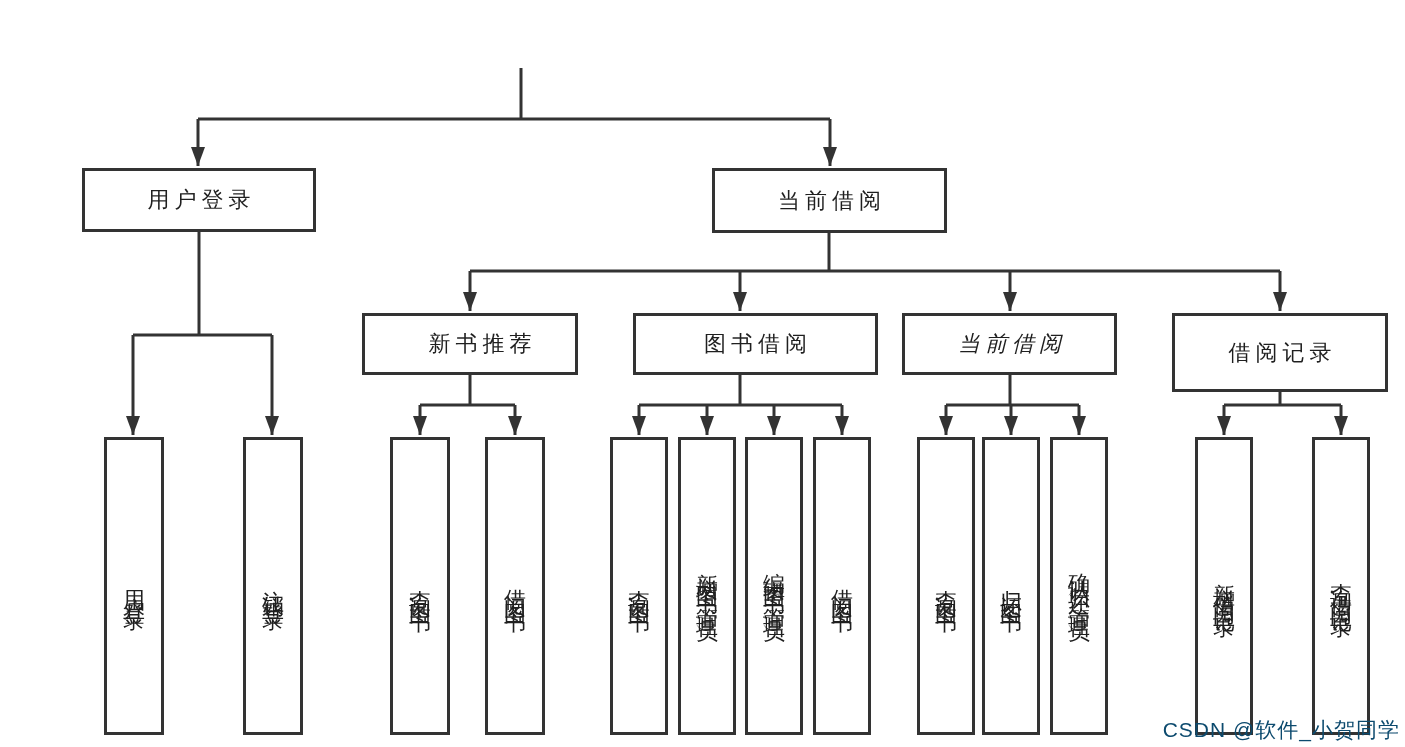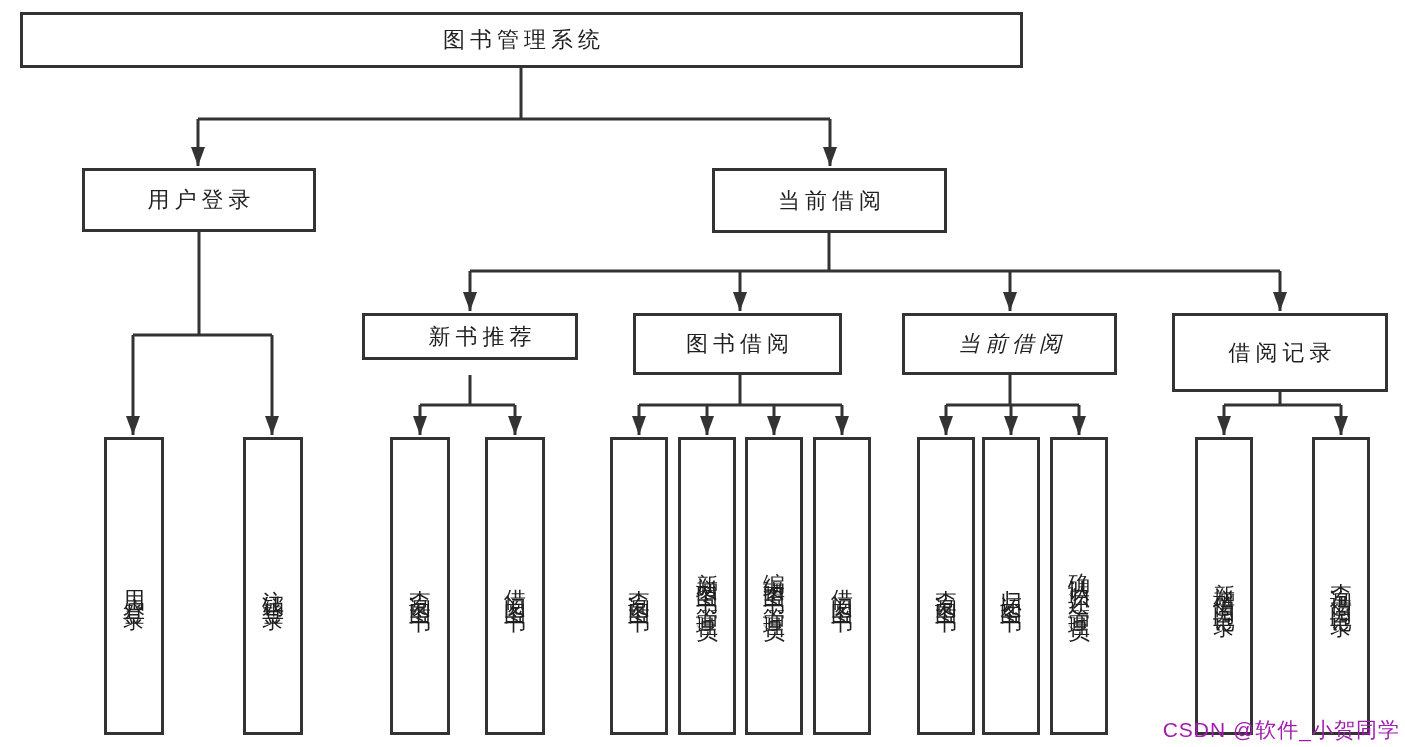--- a/index.html
+++ b/index.html
@@ -29,21 +29,21 @@
     text-orientation:mixed;
     letter-spacing:7px;
     line-height:1.1;
   }
   .watermark{
     position:absolute;
     right:5px;
     bottom:3px;
     font-size:21px;
     letter-spacing:1px;
-    color:#a21caf;
+    color:#0c4a6e;
     z-index:3;
     white-space:nowrap;
   }
 </style>
 </head>
 <body>
 
 <div class="stage">
 
   <svg class="wires" width="1405" height="747" viewBox="0 0 1405 747">
@@ -89,35 +89,32 @@
       <path d="M1011,405 V435" marker-end="url(#arw)"></path>
       <path d="M1079,405 V435" marker-end="url(#arw)"></path>
 
       <path d="M1280,375 V405"></path>
       <path d="M1224,405 H1341"></path>
       <path d="M1224,405 V435" marker-end="url(#arw)"></path>
       <path d="M1341,405 V435" marker-end="url(#arw)"></path>
     </g>
   </svg>
 
-  <div class="node hnode" style="left:20px;top:12px;width:1003px;height:56px;">
-    <span class="label">图书管理系统</span>
-  </div>
 
   <div class="node hnode" style="left:82px;top:168px;width:234px;height:64px;">
     <span class="label">用户登录</span>
   </div>
   <div class="node hnode" style="left:712px;top:168px;width:235px;height:65px;">
     <span class="label">当前借阅</span>
   </div>
 
-  <div class="node hnode" style="left:362px;top:313px;width:216px;height:47px;padding-left:20px;">
+  <div class="node hnode" style="left:362px;top:313px;width:216px;height:62px;padding-left:20px;">
     <span class="label">新书推荐</span>
   </div>
-  <div class="node hnode" style="left:633px;top:313px;width:209px;height:62px;">
+  <div class="node hnode" style="left:633px;top:313px;width:245px;height:62px;">
     <span class="label">图书借阅</span>
   </div>
   <div class="node hnode" style="left:902px;top:313px;width:215px;height:62px;font-style:italic;">
     <span class="label">当前借阅</span>
   </div>
   <div class="node hnode" style="left:1172px;top:313px;width:216px;height:79px;">
     <span class="label">借阅记录</span>
   </div>
 
   <div class="node leaf" style="left:104px;top:437px;width:60px;height:298px;">

